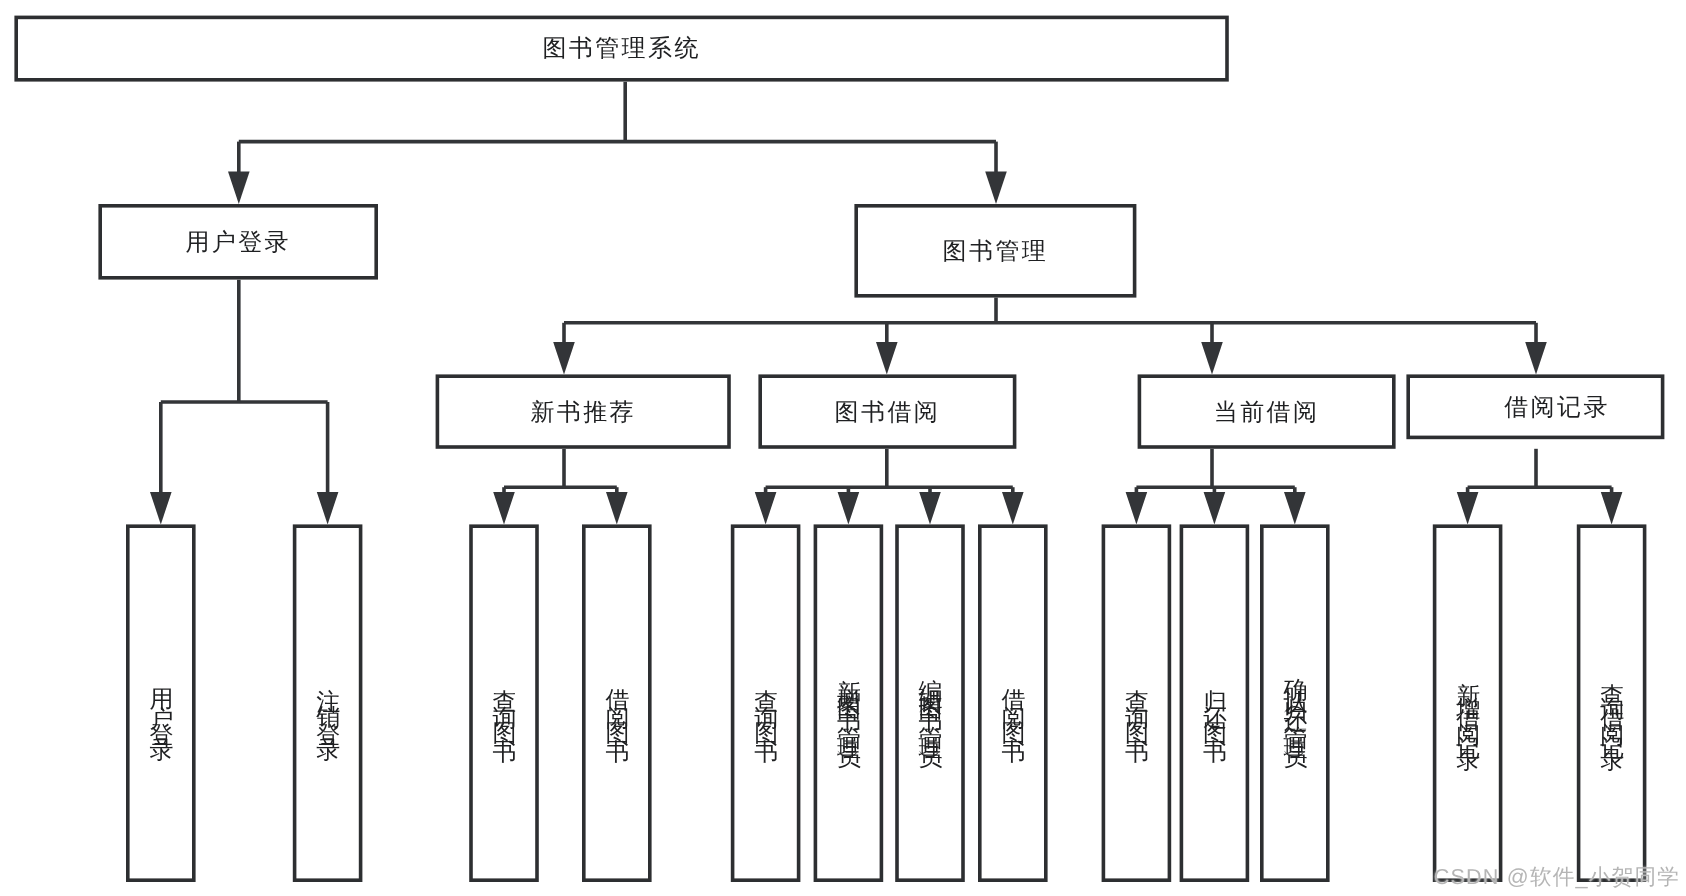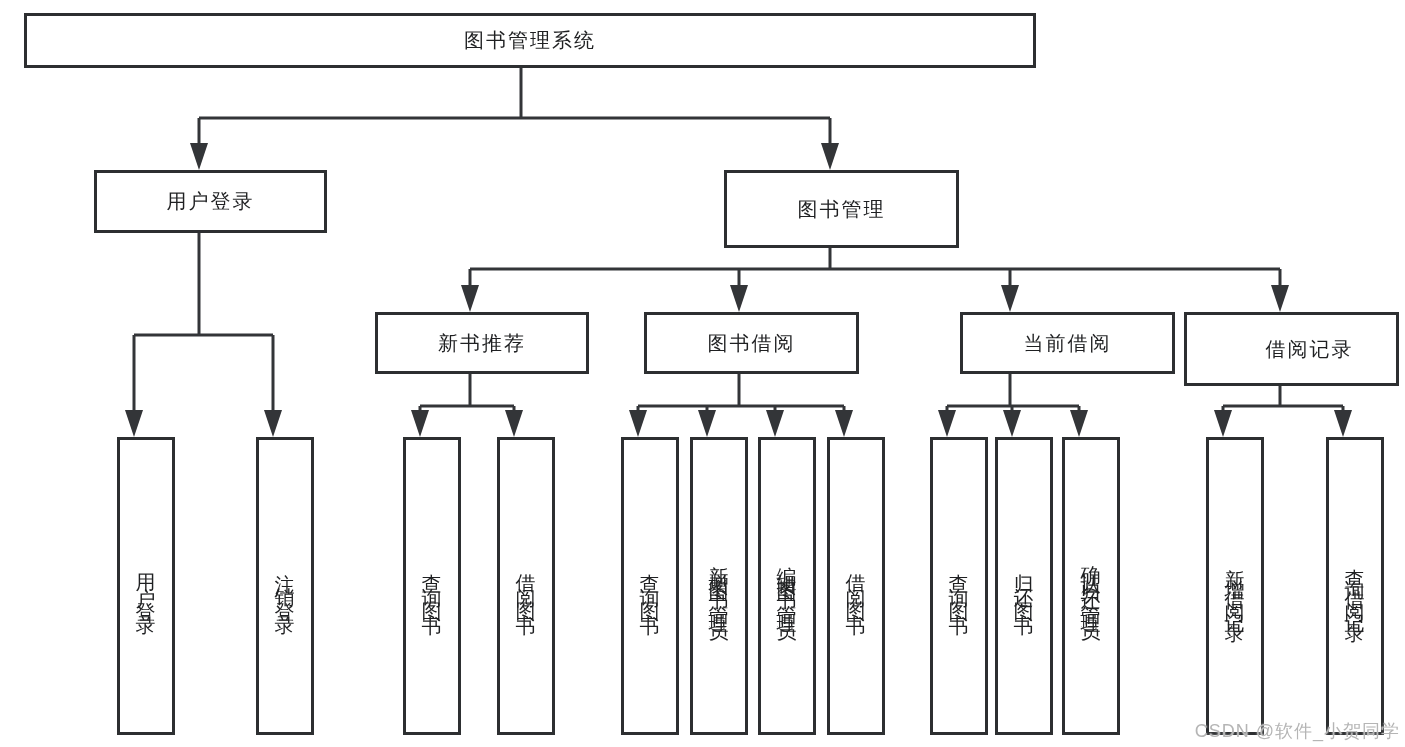--- a/index.html
+++ b/index.html
@@ -17,21 +17,20 @@
   .node{
     position:absolute;
     box-sizing:border-box;
     border:3px solid #2d2f31;
     background:#fff;
     display:flex;align-items:center;justify-content:center;
     color:#1f2022;
     font-size:20px;
     letter-spacing:2px;
     z-index:1;
-    margin-left:12px;
   }
   .leaf{top:437px;height:298px;width:58px;}
   .leaf .vtext{
     writing-mode:vertical-rl;
     text-orientation:mixed;
     letter-spacing:14px;
     line-height:1;
     white-space:nowrap;
   }
   .leaf .vtext.mid{letter-spacing:11px;}
@@ -104,24 +103,24 @@
       <polygon points="1214,410 1232,410 1223,437" fill="#333538"></polygon>
       <line x1="1343" y1="406" x2="1343" y2="413" stroke="#333538" stroke-width="3"></line>
       <polygon points="1334,410 1352,410 1343,437" fill="#333538"></polygon>
     </svg>
 
   <div class="node" style="left:12px;top:13px;width:1012px;height:55px;">图书管理系统</div>
 
   <div class="node" style="left:82px;top:170px;width:233px;height:63px;">用户登录</div>
   <div class="node" style="left:712px;top:170px;width:235px;height:78px;">图书管理</div>
 
-  <div class="node" style="left:363px;top:312px;width:214px;height:62px;">新书推荐</div>
+  <div class="node" style="left:363px;top:312px;width:246px;height:62px;">新书推荐</div>
   <div class="node" style="left:632px;top:312px;width:215px;height:62px;text-align:right;">图书借阅</div>
   <div class="node" style="left:948px;top:312px;width:215px;height:62px;">当前借阅</div>
-  <div class="node" style="left:1172px;top:312px;width:215px;height:74px;padding-left:36px;">借阅记录</div>
+  <div class="node" style="left:1172px;top:312px;width:215px;height:54px;padding-left:36px;">借阅记录</div>
 
   <div class="node leaf" style="left:105px;">
     <span class="vtext">用户登录</span>
   </div>
   <div class="node leaf" style="left:244px;">
     <span class="vtext">注销登录</span>
   </div>
 
   <div class="node leaf" style="left:391px;">
     <span class="vtext">查询图书</span>

